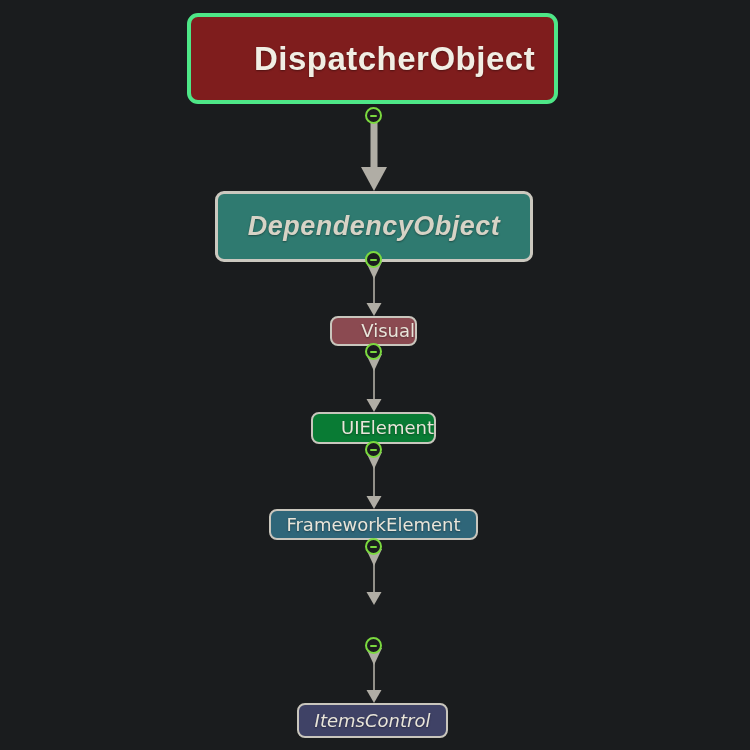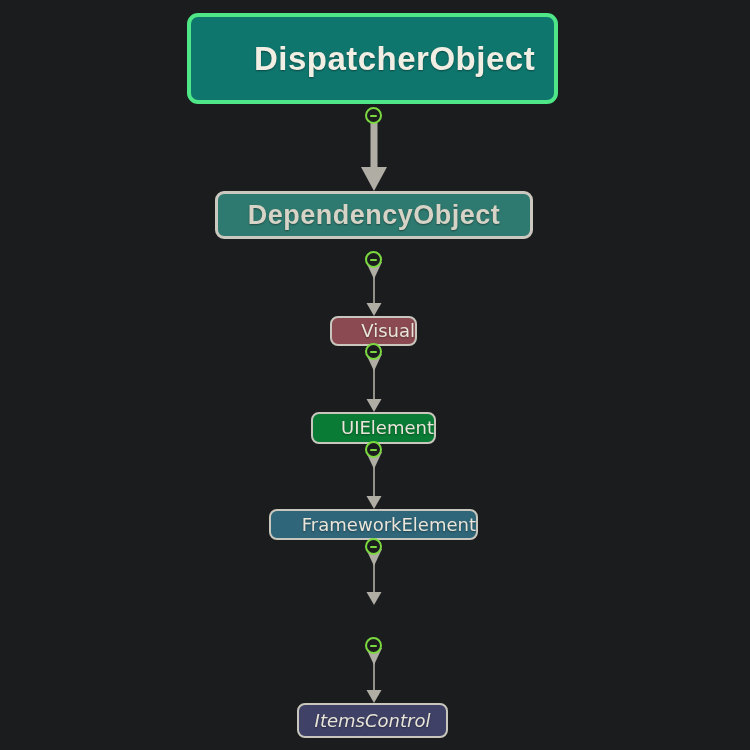--- a/index.html
+++ b/index.html
@@ -20,23 +20,23 @@
     cursor: default;
   }
   .node .node-label {
     text-shadow: 0 1px 2px rgba(0,0,0,0.38);
     white-space: nowrap; line-height: 1;
   }
 
   .n1 { left: 187px; top: 13px;  width: 371px; height: 91px;
         border-width: 4px; border-radius: 11px;
         font-size: 33px; font-weight: bold; letter-spacing: 0.5px; }
-  .n2 { left: 215px; top: 191px; width: 318px; height: 48px;
+  .n2 { left: 215px; top: 191px; width: 318px; height: 71px;
         border-width: 3px; border-radius: 9px;
-        font-size: 27px; font-weight: bold; letter-spacing: 0.5px; }
+        font-size: 27px; font-weight: bold; letter-spacing: 0.5px; font-style: italic; }
   .n3, .n4, .n5, .n6, .n7 {
         border-width: 2px; border-radius: 8px;
         font-family: "DejaVu Sans", sans-serif; font-size: 18px; }
   .n3 { left: 330px; top: 316px; width: 87px;  height: 30px; justify-content: flex-end; }
   .n4 { left: 311px; top: 412px; width: 125px; height: 32px; justify-content: flex-end; }
   .n5 { left: 269px; top: 509px; width: 209px; height: 31px; }
   .n6 { left: 323px; top: 605px; width: 101px; height: 34px; }
   .n7 { left: 297px; top: 703px; width: 151px; height: 35px; }
 
   .expander {
@@ -90,37 +90,37 @@
       <polygon points="366.5,592 381.5,592 374,605" fill="#b0ada5" style="fill: rgb(176, 173, 165);"></polygon>
     </g>
 
     <g>
       <polygon points="366,648 382,648 374,665" fill="#b0ada5" style="fill: rgb(176, 173, 165);"></polygon>
       <rect x="373.2" y="661" width="1.6" height="32" fill="#b0ada5" style="fill: rgb(176, 173, 165);"></rect>
       <polygon points="366.5,690 381.5,690 374,703" fill="#b0ada5" style="fill: rgb(176, 173, 165);"></polygon>
     </g>
   </svg>
 
-  <div class="node n1" style="background-color: #0f766e; border-color: rgb(78, 230, 135); color: rgb(241, 238, 228); padding-left: 44px;">
+  <div class="node n1" style="background-color: #7f1d1d; border-color: rgb(78, 230, 135); color: rgb(241, 238, 228); padding-left: 44px;">
     <span class="node-label">DispatcherObject</span>
   </div>
 
   <div class="node n2" style="background-color: rgb(47, 122, 112); border-color: rgb(203, 200, 191); color: rgb(215, 211, 198);">
     <span class="node-label">DependencyObject</span>
   </div>
 
   <div class="node n3" style="background-color: rgb(139, 74, 81); border-color: rgb(201, 198, 189); color: rgb(233, 229, 218);">
     <span class="node-label">Visual</span>
   </div>
 
   <div class="node n4" style="background-color: rgb(9, 123, 52); border-color: rgb(201, 198, 189); color: rgb(233, 229, 218);">
     <span class="node-label">UIElement</span>
   </div>
 
-  <div class="node n5" style="background-color: rgb(47, 102, 121); border-color: rgb(201, 198, 189); color: rgb(233, 229, 218); justify-content: flex-end;">
+  <div class="node n5" style="background-color: rgb(47, 102, 121); border-color: rgb(201, 198, 189); color: rgb(233, 229, 218);">
     <span class="node-label">FrameworkElement</span>
   </div>
 
 
   <div class="node n7" style="background-color: rgb(63, 66, 102); border-color: rgb(201, 198, 189); color: rgb(233, 229, 218); font-style: italic;">
     <span class="node-label">ItemsControl</span>
   </div>
 
   <div class="expander e1" style="border-color: rgb(123, 217, 63);">
     <span class="minus-bar" style="background-color: rgb(123, 217, 63);"></span>

